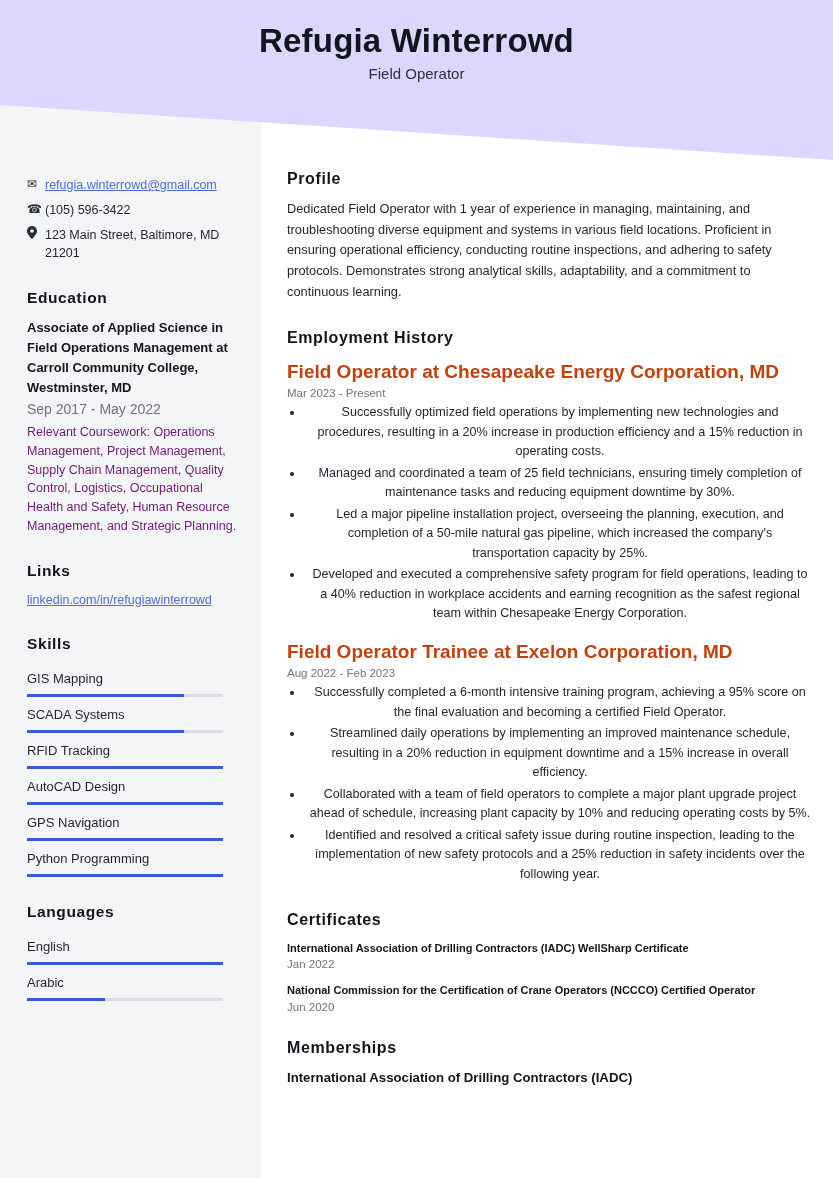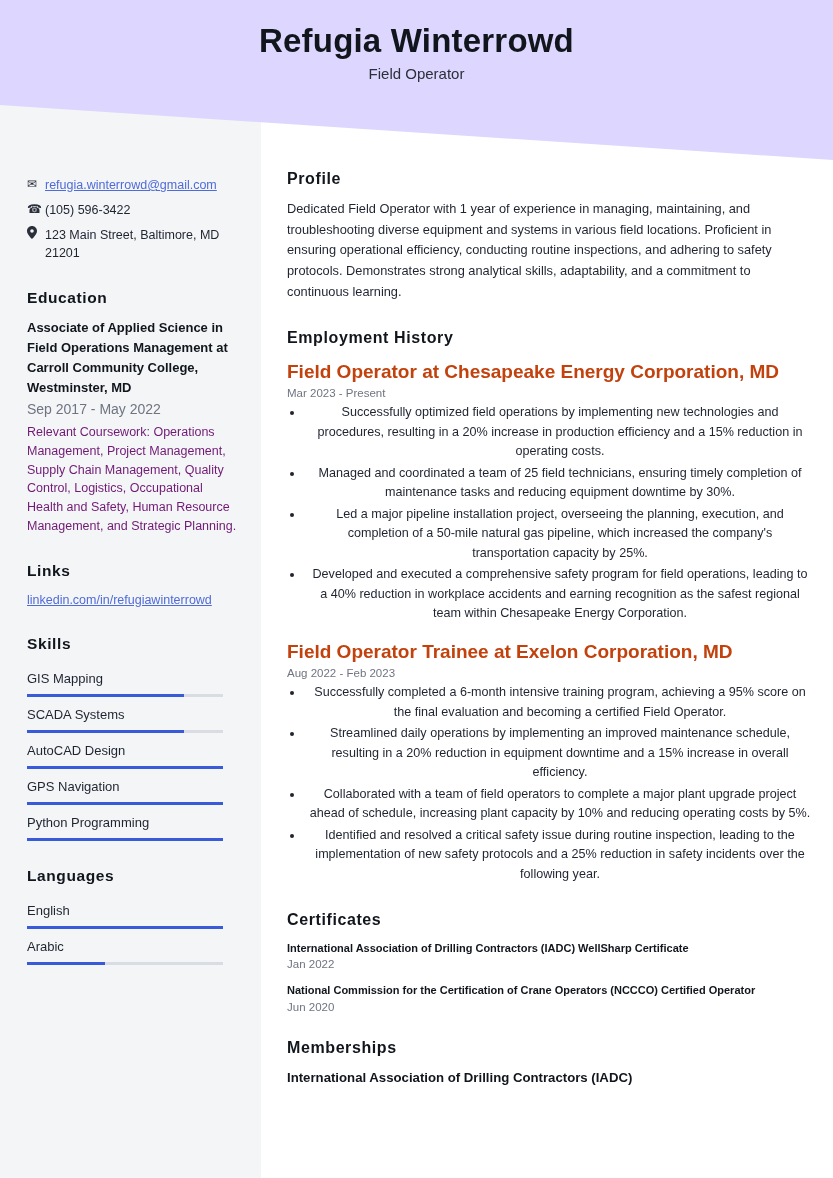--- a/index.html
+++ b/index.html
@@ -239,20 +239,26 @@
             <div class="bar-fill" style="width: 80%;"></div>
           </div>
       </div>
       <div class="skill">
         <div class="skill-name">SCADA Systems</div>
         <div class="bar-track">
             <div class="bar-fill" style="width: 80%;"></div>
           </div>
       </div>
       <div class="skill">
+        <div class="skill-name">RFID Tracking</div>
+        <div class="bar-track">
+            <div class="bar-fill" style="width: 100%;"></div>
+          </div>
+      </div>
+      <div class="skill">
         <div class="skill-name">AutoCAD Design</div>
         <div class="bar-track">
             <div class="bar-fill" style="width: 100%;"></div>
           </div>
       </div>
       <div class="skill">
         <div class="skill-name">GPS Navigation</div>
         <div class="bar-track">
             <div class="bar-fill" style="width: 100%;"></div>
           </div>

